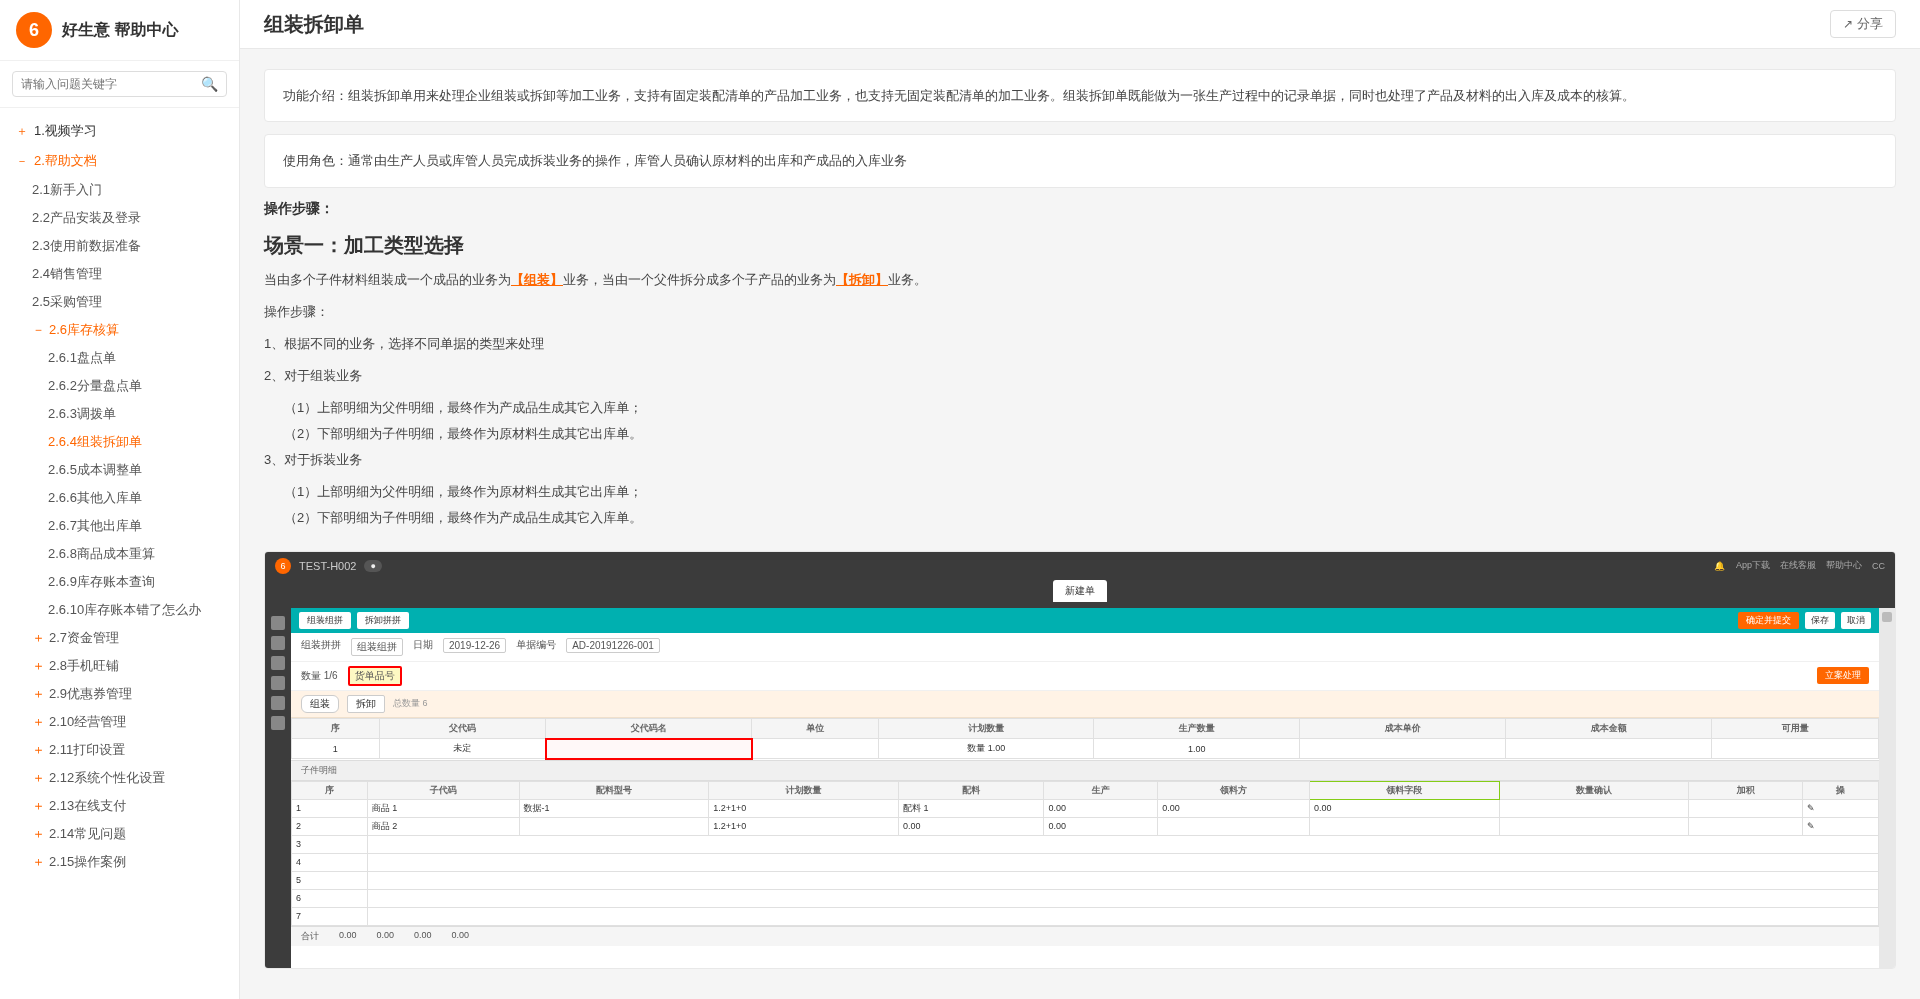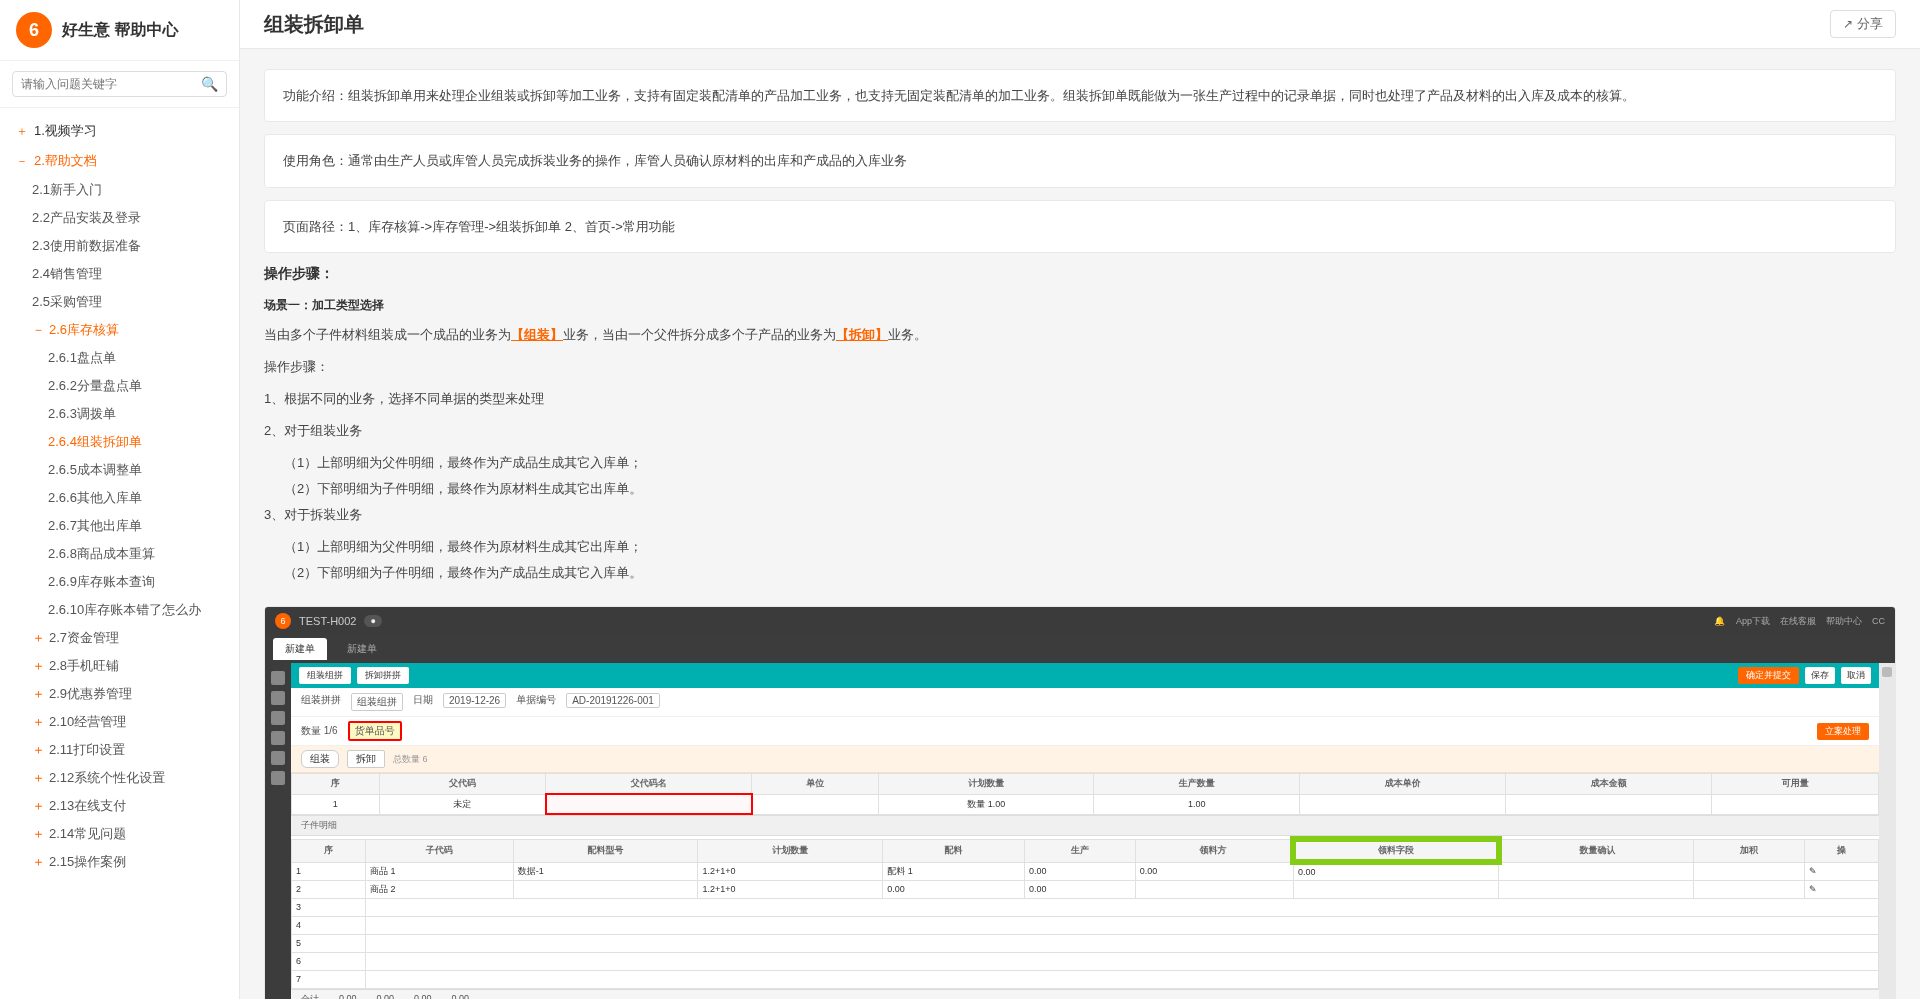--- a/index.html
+++ b/index.html
@@ -173,21 +173,21 @@
 
     .section-heading {
       font-weight: bold;
       font-size: 14px;
       margin-bottom: 10px;
       color: #333;
     }
 
     .scenario-heading {
       font-weight: bold;
-      font-size: 12px;
+      font-size: 20px;
       margin: 14px 0 8px;
       color: #333;
     }
 
     .step-text {
       font-size: 13px;
       line-height: 2;
       color: #444;
       margin-bottom: 6px;
     }
@@ -320,23 +320,20 @@
   <div class="content-area">
 
     <div class="info-block">
       <span>功能介绍：组装拆卸单用来处理企业组装或拆卸等加工业务，支持有固定装配清单的产品加工业务，也支持无固定装配清单的加工业务。组装拆卸单既能做为一张生产过程中的记录单据，同时也处理了产品及材料的出入库及成本的核算。</span>
     </div>
 
     <div class="info-block">
       <span>使用角色：通常由生产人员或库管人员完成拆装业务的操作，库管人员确认原材料的出库和产成品的入库业务</span>
     </div>
 
-    <div class="info-block">
-      <span>页面路径：1、库存核算-&gt;库存管理-&gt;组装拆卸单 2、首页-&gt;常用功能</span>
-    </div>
 
     <div style="padding: 0 0 6px 0;">
       <div class="section-heading">操作步骤：</div>
 
       <div class="scenario-heading">场景一：加工类型选择</div>
 
       <div class="step-text">
         当由多个子件材料组装成一个成品的业务为<span class="orange-text underline">【组装】</span>业务，当由一个父件拆分成多个子产品的业务为<span class="orange-text underline">【拆卸】</span>业务。
       </div>
 
@@ -363,21 +360,21 @@
             </div>
             <div style="display:flex;align-items:center;gap:10px;font-size:9px;color:#aaa;">
               <span>🔔</span>
               <span>App下载</span>
               <span>在线客服</span>
               <span>帮助中心</span>
               <span>CC</span>
             </div>
           </div>
 
-          <div style="background:#3c3c3c;display:flex;align-items:center;padding:0 8px;gap:8px;height:28px;">
+          <div style="background:#3c3c3c;display:flex;align-items:center;padding:0 8px;gap:2px;height:28px;flex-direction:column;">
             <div style="background:#fff;padding:4px 12px;font-size:10px;color:#333;border-radius:3px 3px 0 0;">
               <span>新建单</span>
             </div>
             <div style="padding:4px 12px;font-size:10px;color:#aaa;">
               <span>新建单</span>
             </div>
           </div>
 
           <div style="display:flex;">
 
@@ -459,21 +456,21 @@
                 <table style="width:100%;border-collapse:collapse;font-size:9px;">
                   <thead>
                     <tr>
                       <th style="background:#f5f5f5;border:1px solid #e0e0e0;padding:2px 4px;color:#666;">序</th>
                       <th style="background:#f5f5f5;border:1px solid #e0e0e0;padding:2px 4px;color:#666;">子代码</th>
                       <th style="background:#f5f5f5;border:1px solid #e0e0e0;padding:2px 4px;color:#666;">配料型号</th>
                       <th style="background:#f5f5f5;border:1px solid #e0e0e0;padding:2px 4px;color:#666;">计划数量</th>
                       <th style="background:#f5f5f5;border:1px solid #e0e0e0;padding:2px 4px;color:#666;">配料</th>
                       <th style="background:#f5f5f5;border:1px solid #e0e0e0;padding:2px 4px;color:#666;">生产</th>
                       <th style="background:#f5f5f5;border:1px solid #e0e0e0;padding:2px 4px;color:#666;">领料方</th>
-                      <th style="background:#f5f5f5;border:6px solid #84cc16;padding:2px 4px;color:#666;">领料字段</th>
+                      <th style="background:#f5f5f5;border:1px solid #84cc16;padding:2px 4px;color:#666;">领料字段</th>
                       <th style="background:#f5f5f5;border:1px solid #e0e0e0;padding:2px 4px;color:#666;">数量确认</th>
                       <th style="background:#f5f5f5;border:1px solid #e0e0e0;padding:2px 4px;color:#666;">加积</th>
                       <th style="background:#f5f5f5;border:1px solid #e0e0e0;padding:2px 4px;color:#666;">操</th>
                     </tr>
                   </thead>
                   <tbody>
                     <tr>
                       <td style="border:1px solid #e0e0e0;padding:2px 4px;">1</td>
                       <td style="border:1px solid #e0e0e0;padding:2px 4px;">商品 1</td>
                       <td style="border:1px solid #e0e0e0;padding:2px 4px;">数据-1</td>

